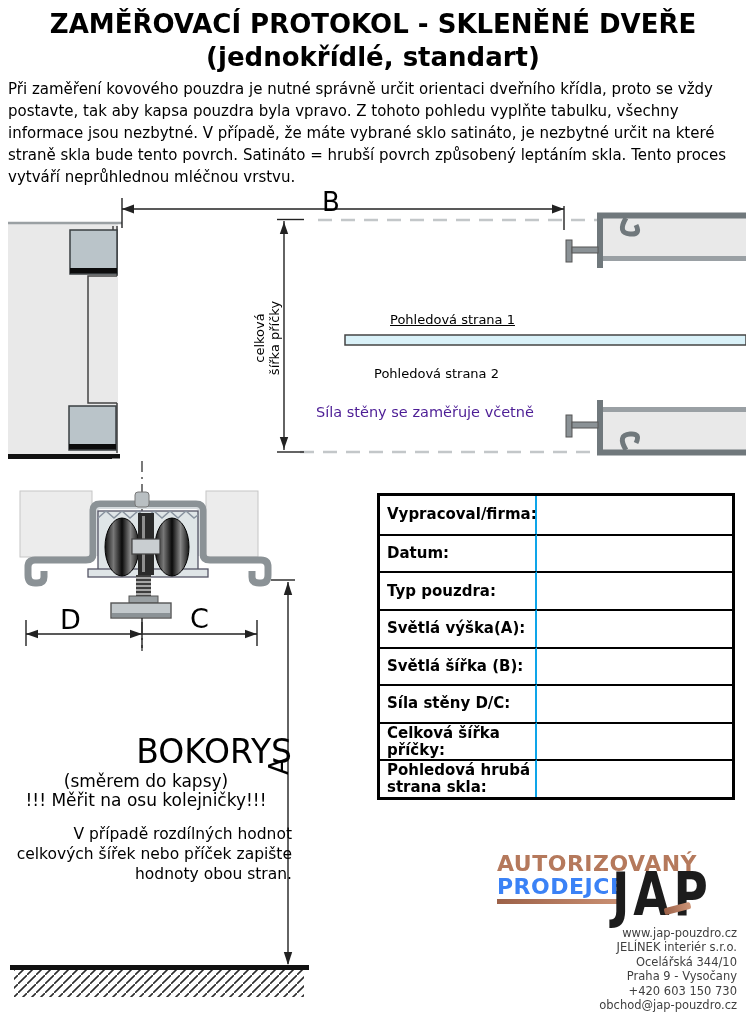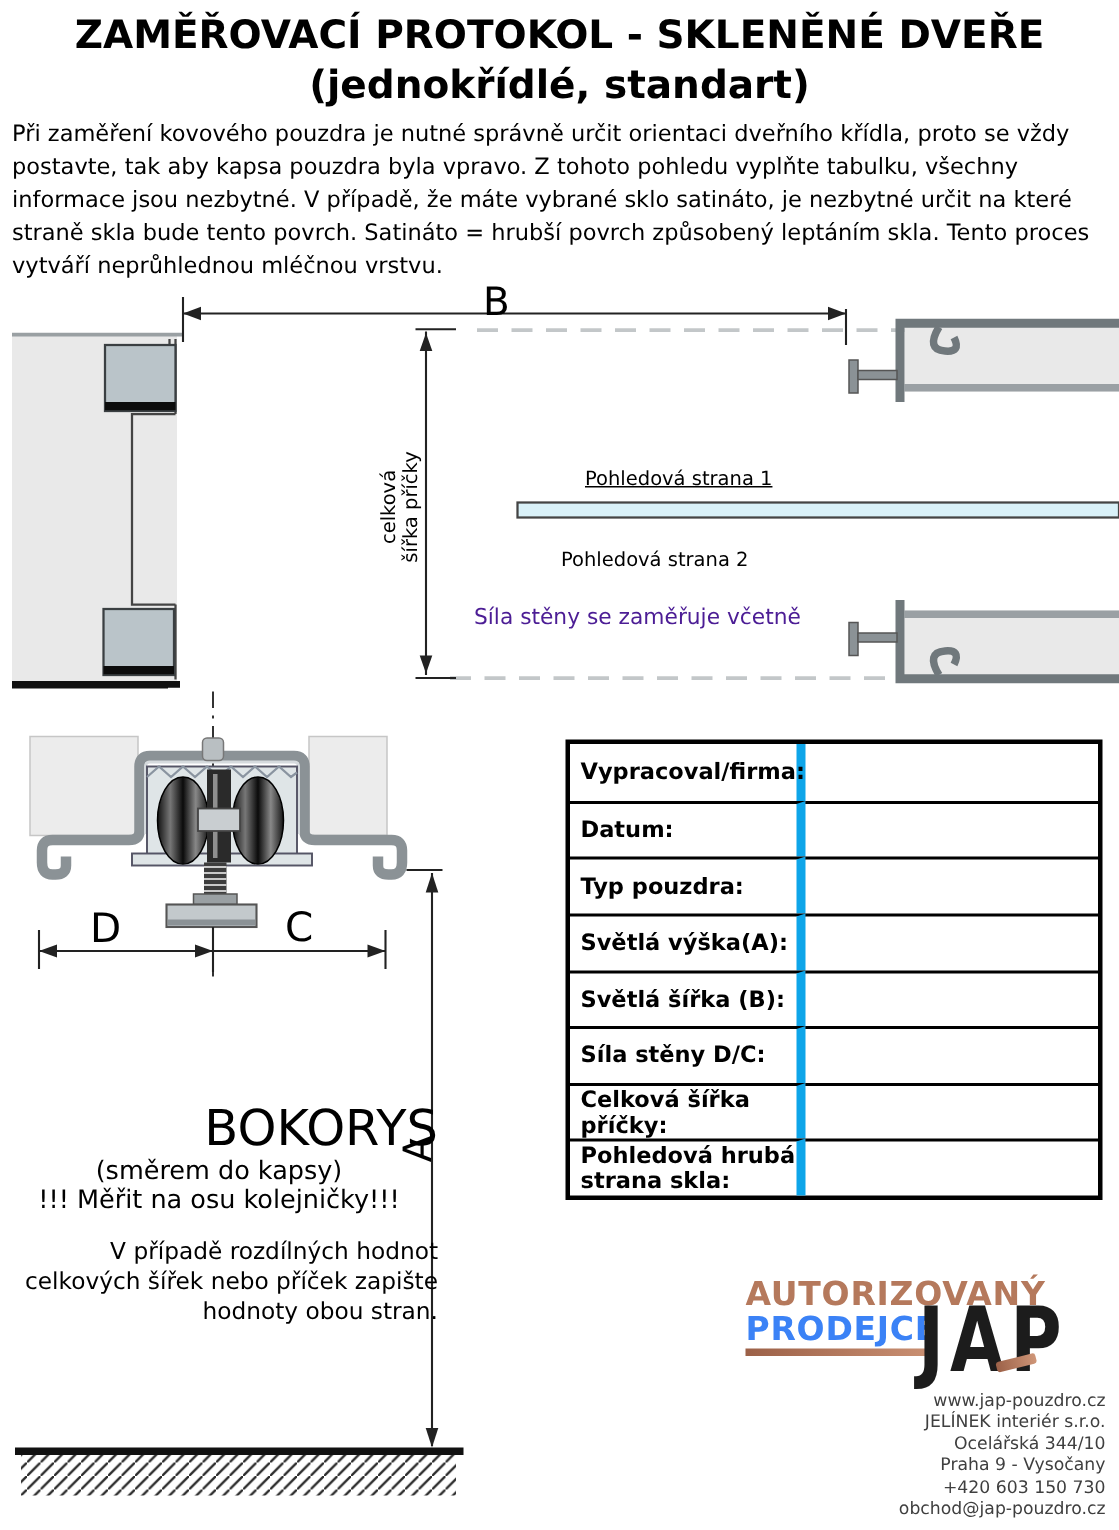--- a/index.html
+++ b/index.html
@@ -26,21 +26,21 @@
   .dimA{left:264px;top:750px;width:32px;height:32px;font-size:26px;
         transform:rotate(-90deg);text-align:center;}
   .bok-head{left:0px;top:734px;width:292px;text-align:right;font-size:33px;line-height:36px;}
   .bok-sub{left:0px;top:772px;width:292px;text-align:center;font-size:17px;line-height:19px;}
   .bok-warn{left:0px;top:791px;width:292px;text-align:center;font-size:17px;line-height:19px;}
   .bok-note{left:0px;top:824px;width:292px;text-align:right;font-size:15.5px;line-height:20px;}
   .bok-note span{display:block;}
   
   .ftable{left:377px;top:493px;width:352px;height:301px;border:3px solid #000;
           display:grid;grid-template-columns:157px 1fr;grid-auto-rows:1fr;}
-  .ftable .lbl{border-right:6px solid #0ea5e9;border-top:2px solid #000;
+  .ftable .lbl{border-right:2px solid #0ea5e9;border-top:2px solid #000;
                display:flex;align-items:center;padding-left:7px;
                font-weight:bold;font-size:15px;line-height:17px;}
   .ftable .val{border-top:2px solid #000;}
   .ftable .lbl.r0,.ftable .val.r0{border-top:none;}
   
   .dealer{left:497px;font-weight:bold;font-size:22px;letter-spacing:0.5px;line-height:22px;}
   .d1{top:853px;}
   .d2{top:876px;}
   .copper-bar{left:497px;top:899px;width:122px;height:5px;}
   .jap{left:612px;top:864px;font-weight:bold;font-size:60px;letter-spacing:5px;

